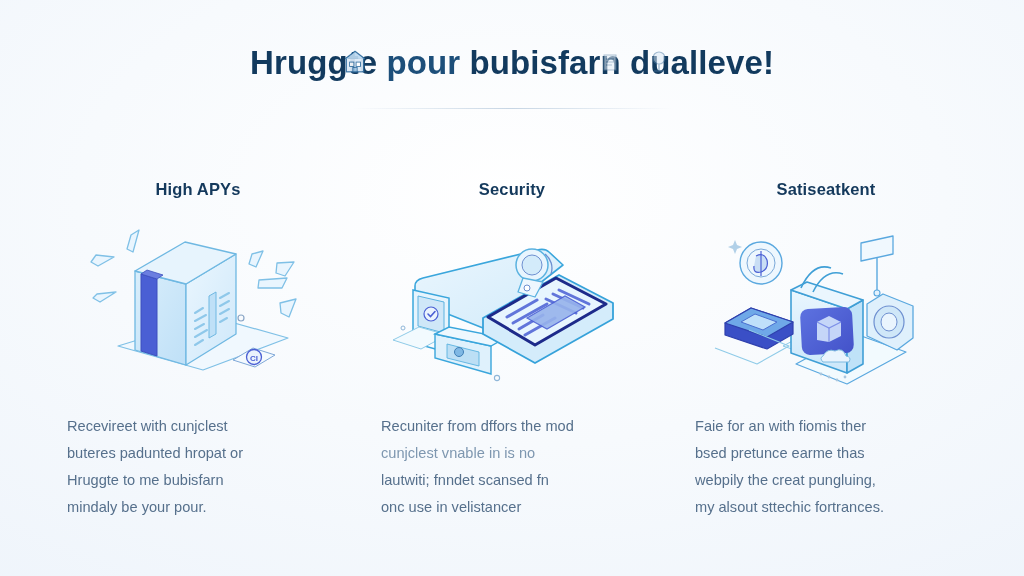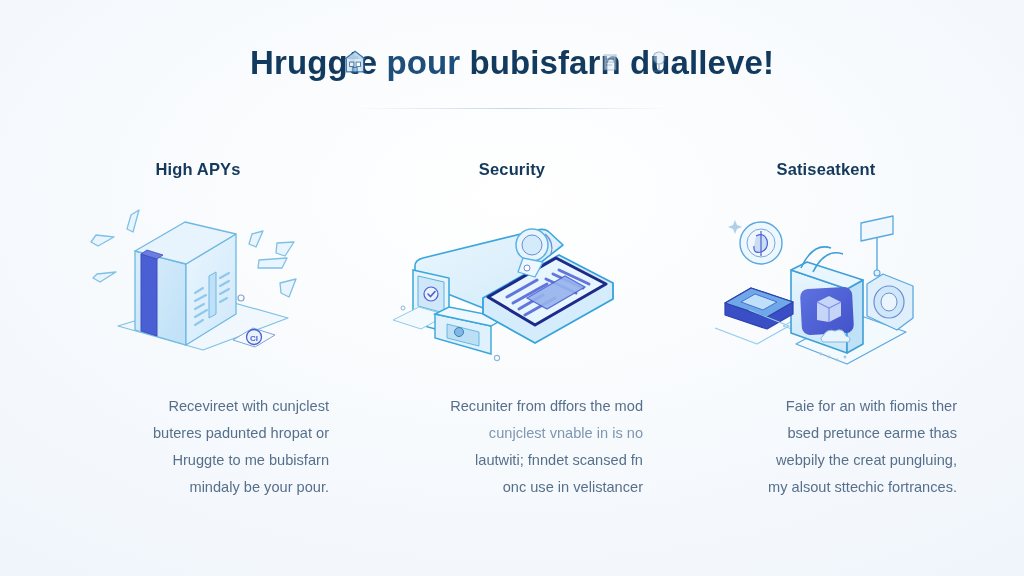--- a/index.html
+++ b/index.html
@@ -94,20 +94,21 @@
     top: 160px;
     width: 920px;
     display: flex;
     justify-content: space-between;
   }
   .col {
     width: 292px;
     display: flex;
     flex-direction: column;
     align-items: center;
+    margin-top: 20px;
   }
   .col-heading {
     font-size: 16.5px;
     font-weight: 700;
     color: #14395c;
     letter-spacing: .15px;
     height: 24px;
     text-align: center;
   }
   .art {
@@ -115,21 +116,21 @@
     height: 175px;
     margin-top: 14px;
     display: block;
   }
   .col-body {
     margin-top: 20px;
     width: 262px;
     font-size: 14.6px;
     line-height: 27px;
     color: #56708c;
-    text-align: right;
+    text-align: left;
   }
   .col-body .l {
     display: block;
     white-space: nowrap;
   }
   .col-body .dim {
     color: #7e97b0;
   }
 </style>
 </head>

